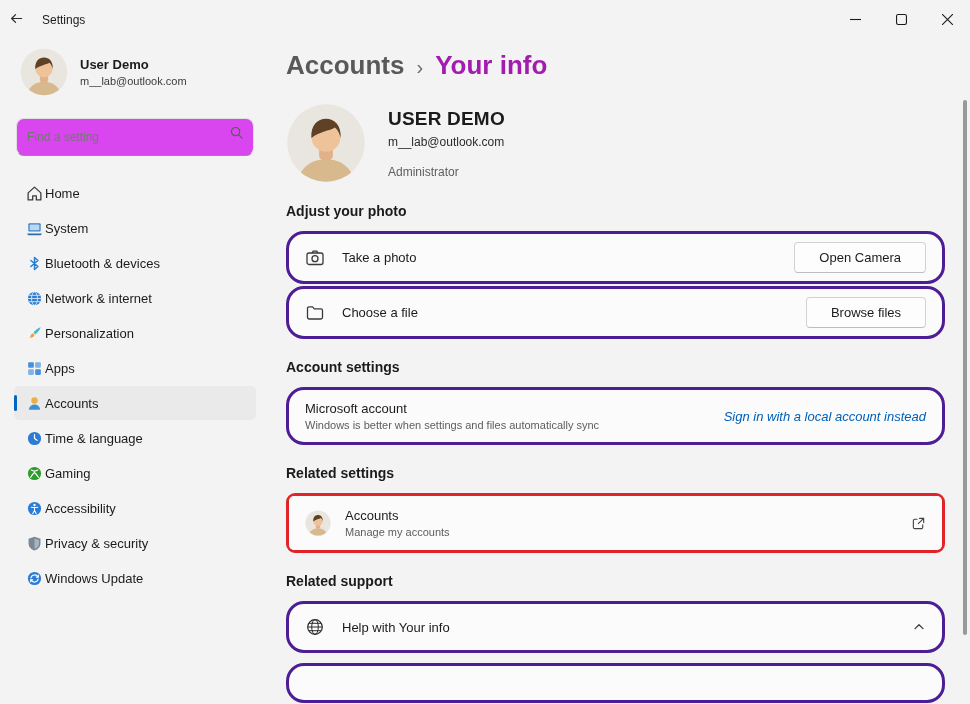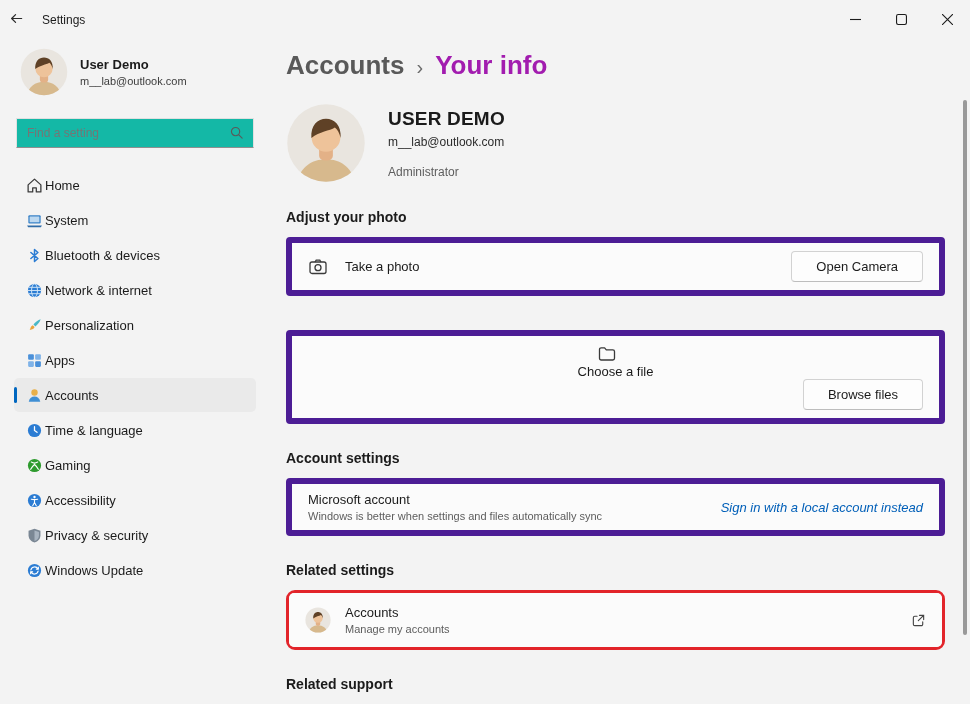--- a/index.html
+++ b/index.html
@@ -20,22 +20,22 @@
   .caption-btn { width: 46px; height: 38px; border: none; background: transparent;
     display: flex; align-items: center; justify-content: center; cursor: pointer; }
   
   .app { display: flex; height: 664px; }
   .sidebar { flex: 0 0 270px; width: 270px; padding: 4px 14px 0 14px; }
   .user-row { display: flex; align-items: center; gap: 12px; padding: 4px 4px 0 6px; }
   .user-avatar { width: 48px; height: 48px; flex: 0 0 48px; }
   .user-name { font-size: 13px; font-weight: 700; }
   .user-email { font-size: 11px; color: #3c3c3c; margin-top: 3px; }
   .searchbox { margin-top: 22px; position: relative; padding: 0 2px; }
-  .searchbox input { width: 100%; height: 30px; border: 1px solid #e0e0e0; border-bottom: 1px solid #8f8f8f;
-    border-radius: 0; padding: 0 32px 0 10px; font-size: 12px; background: #14b8a6; font-family: inherit; color:#1b1b1b; }
+  .searchbox input { width: 100%; height: 38px; border: 1px solid #e0e0e0; border-bottom: 1px solid #8f8f8f;
+    border-radius: 8px; padding: 0 32px 0 10px; font-size: 12px; background: #d946ef; font-family: inherit; color:#1b1b1b; }
   .searchbox input::placeholder { color: #757575; }
   .search-icon { position: absolute; right: 12px; top: 7px; width: 15px; height: 15px; }
   .nav { margin-top: 20px; display: flex; flex-direction: column; gap: 1px; }
   .nav-item { display: flex; align-items: center; gap: 2px; height: 34px; padding: 0 12px;
     border-radius: 5px; font-size: 13px; position: relative; cursor: pointer; }
   .nav-item.selected { background: #eaeaea; }
   .nav-item.selected::before { content: ""; position: absolute; left: 0; top: 9px; width: 3px; height: 16px;
     border-radius: 2px; background: #0067c0; }
   .nicon { width: 17px; height: 17px; display: flex; flex: 0 0 17px; }
   .nicon svg { width: 100%; height: 100%; }
@@ -43,24 +43,24 @@
   .main { flex: 1; padding: 10px 25px 0 16px; position: relative; min-width: 0; }
   .breadcrumb { display: flex; align-items: baseline; gap: 12px; font-size: 26px; }
   .crumb-parent { color: #595959; font-weight: 600; cursor: pointer; }
   .crumb-sep { color: #6a6a6a; font-size: 20px; }
   .crumb-current { color: #a21caf; font-weight: 600; }
   .profile { display: flex; align-items: center; gap: 22px; margin-top: 22px; }
   .profile-avatar { width: 80px; height: 80px; flex: 0 0 80px; }
   .profile-name { font-size: 19px; font-weight: 700; letter-spacing: .2px; }
   .profile-email { font-size: 12px; margin-top: 5px; color: #2c2c2c; }
   .profile-role { font-size: 12px; margin-top: 16px; color: #5d5d5d; }
-  .section-title { font-size: 14px; font-weight: 700; margin: 26px 0 12px 0; }
-  .card { background: #fbfbfb; border: 6px solid #4c1d95; border-radius: 4px;
+  .section-title { font-size: 14px; font-weight: 700; margin: 20px 0 12px 0; }
+  .card { background: #fbfbfb; border: 3px solid #4c1d95; border-radius: 18px;
     display: flex; align-items: center; padding: 8px 16px; min-height: 48px; }
-  .card.gap-top { margin-top: 34px; flex-direction: column; }
+  .card.gap-top { margin-top: 2px; }
   .card-icon { width: 20px; height: 20px; display: flex; margin-right: 17px; flex: 0 0 20px; }
   .card-icon svg { width: 100%; height: 100%; }
   .card-label { font-size: 13px; }
   .card-desc { font-size: 11px; color: #5d5d5d; margin-top: 3px; }
   .card-right { margin-left: auto; display: flex; align-items: center; }
   .btn { background: #fdfdfd; border: 1px solid #d2d2d2; border-bottom-color: #bdbdbd; border-radius: 4px;
     font-size: 13px; padding: 7px 24px; font-family: inherit; cursor: pointer; color:#1b1b1b; }
   .link { color: #005fb8; font-size: 13px; cursor: pointer; font-style: italic; }
   .highlight-wrap { border: 3px solid #e2242a; border-radius: 9px; }
   .highlight-wrap .card { border-radius: 5px; border-color: #ececec; min-height: 54px; }

